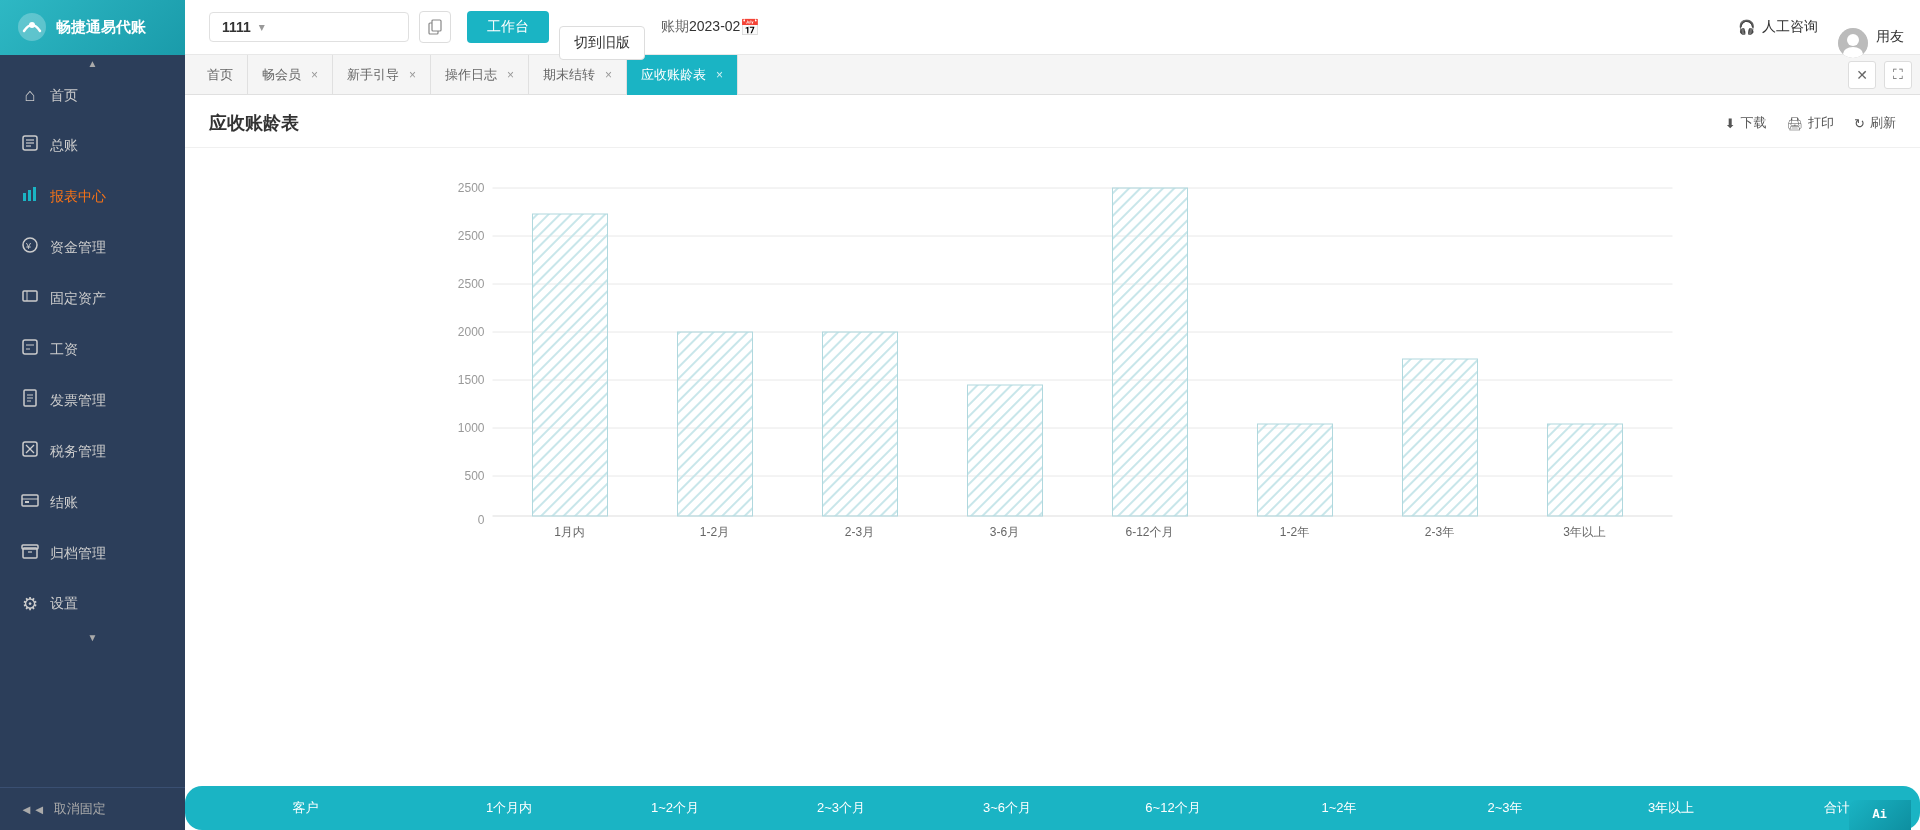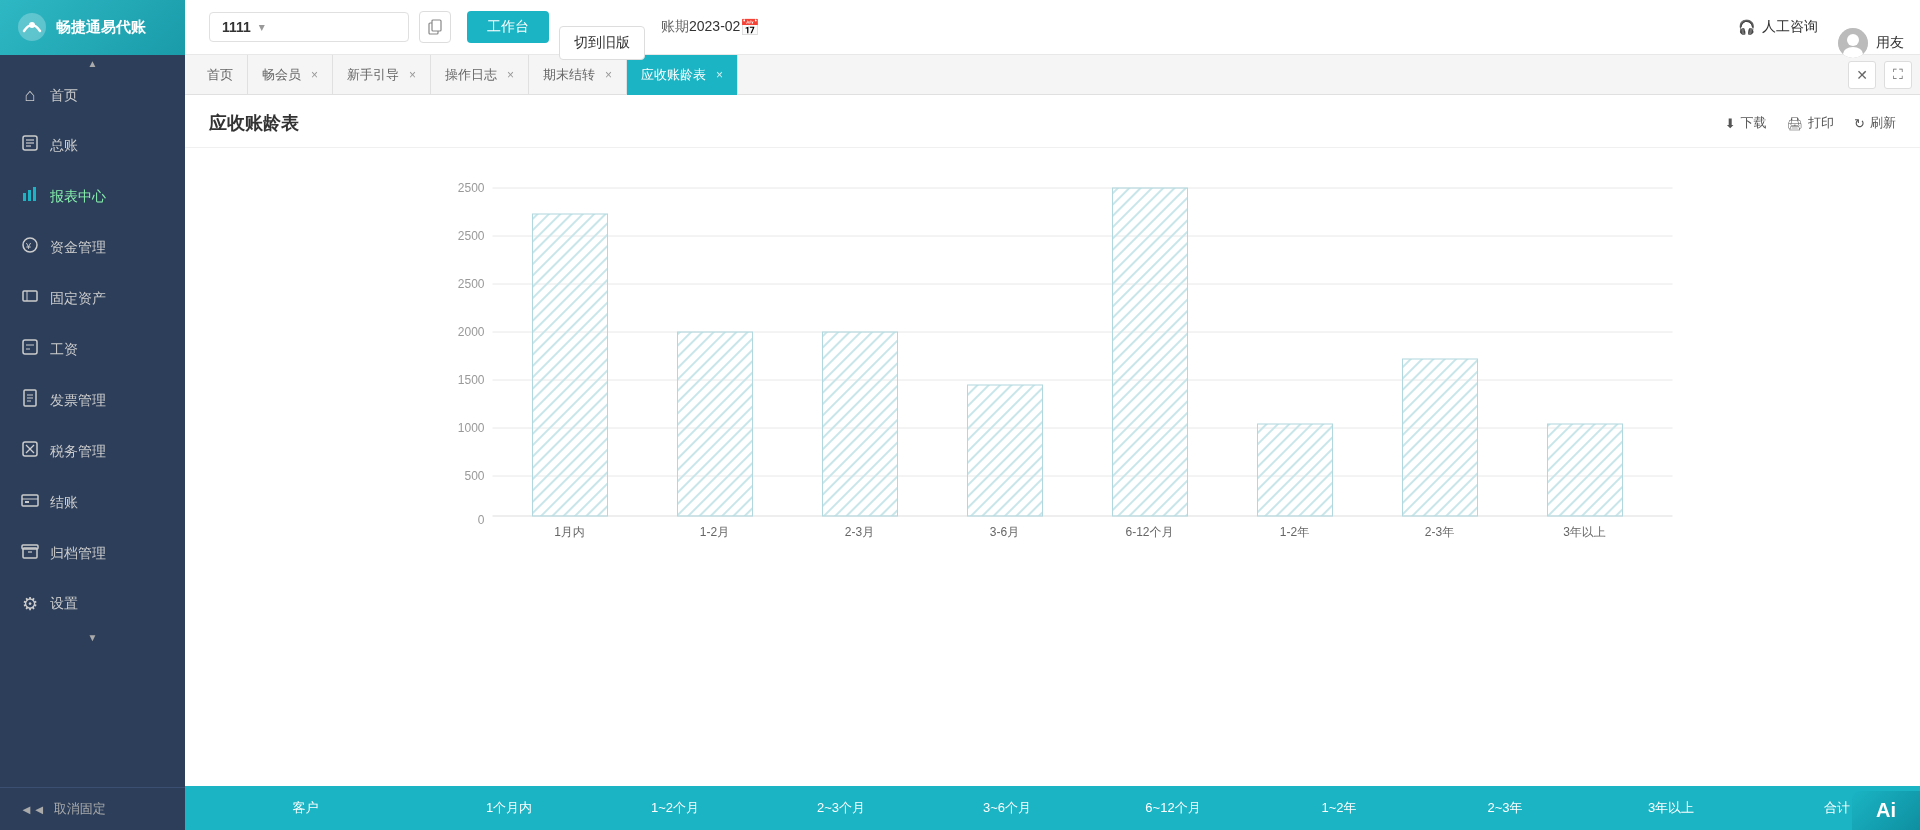--- a/index.html
+++ b/index.html
@@ -95,21 +95,21 @@
       margin-left: auto;
       display: flex;
       align-items: center;
       gap: 20px;
     }
     .consulting-btn {
       display: flex; align-items: center; gap: 6px;
       color: #333; cursor: pointer; font-size: 14px;
     }
     .user-area {
-      display: flex; align-items: center; gap: 8px;
+      display: flex; align-items: flex-start; gap: 8px;
       cursor: pointer; color: #333; margin-top: 32px;
     }
     .user-avatar {
       width: 30px; height: 30px;
       border-radius: 50%;
       background: #ccc;
       display: flex; align-items: center; justify-content: center;
       overflow: hidden;
     }
 
@@ -139,21 +139,21 @@
     .sidebar-item {
       display: flex;
       align-items: center;
       gap: 10px;
       padding: 14px 20px;
       color: #ccc;
       cursor: pointer;
       font-size: 14px;
       transition: background 0.2s;
     }
-    .sidebar-item.active { color: #86efac; }
+    .sidebar-item.active { color: #f97316; }
     .sidebar-item .icon { font-size: 18px; width: 20px; text-align: center; }
     .sidebar-bottom {
       margin-top: auto;
       padding: 12px 20px;
       color: #aaa;
       font-size: 13px;
       cursor: pointer;
       display: flex; align-items: center; gap: 8px;
       border-top: 1px solid #3a4f72;
     }
@@ -267,42 +267,44 @@
     }
 
     
     .table-header-bar {
       background: #1ab4c4;
       display: flex;
       align-items: center;
       height: 44px;
       flex-shrink: 0;
       margin-top: auto;
+      border-radius: 17px;
     }
     .table-col {
       flex: 1;
       text-align: center;
       color: #fff;
       font-size: 13px;
       padding: 0 8px;
     }
     .table-col.customer { flex: 1.5; }
 
     
     .ai-badge {
       position: fixed;
       bottom: 0;
-      right: 0;
+      right: 9px;
       background: linear-gradient(135deg, #1ab4c4, #0e8fa0);
       color: #fff;
       padding: 8px 24px;
-      font-size: 20px;
+      font-size: 12px;
       font-weight: bold;
       border-top-left-radius: 8px;
       cursor: pointer;
+      font-family: Liberation Mono, monospace;
     }
   </style>
 </head>
 <body>
 
 <div class="top-header">
   <div class="logo-area">
     <svg class="logo-icon" viewBox="0 0 32 32">
       <circle cx="16" cy="16" r="14" fill="rgba(255,255,255,0.25)"></circle>
       <path d="M8 20 Q16 8 24 20" stroke="#fff" stroke-width="2.5" fill="none" stroke-linecap="round"></path>

